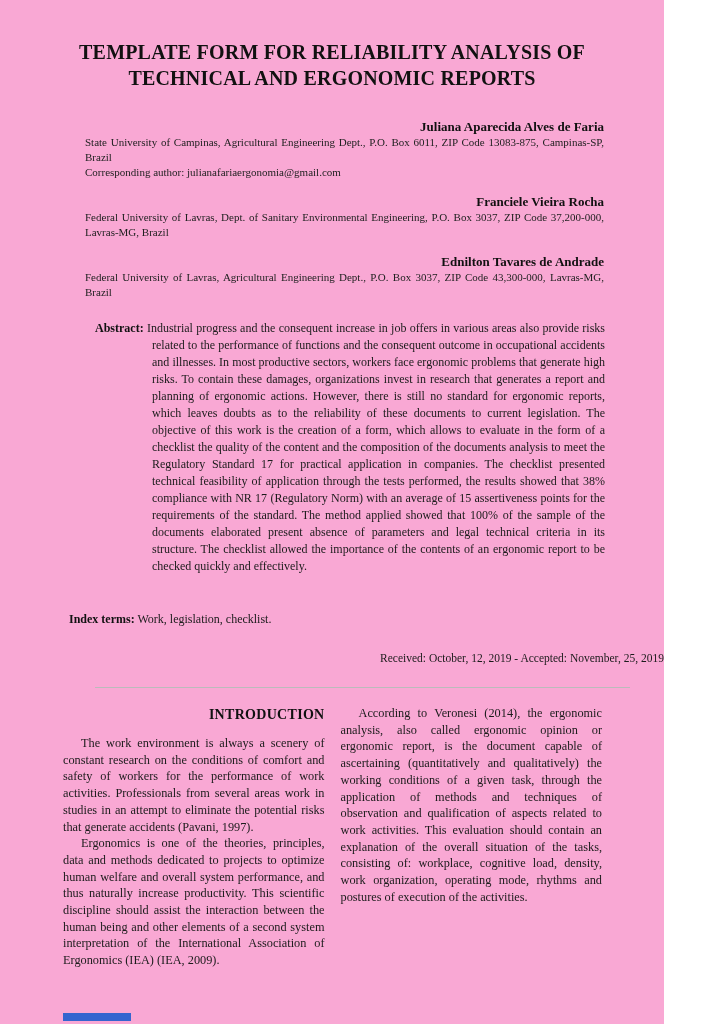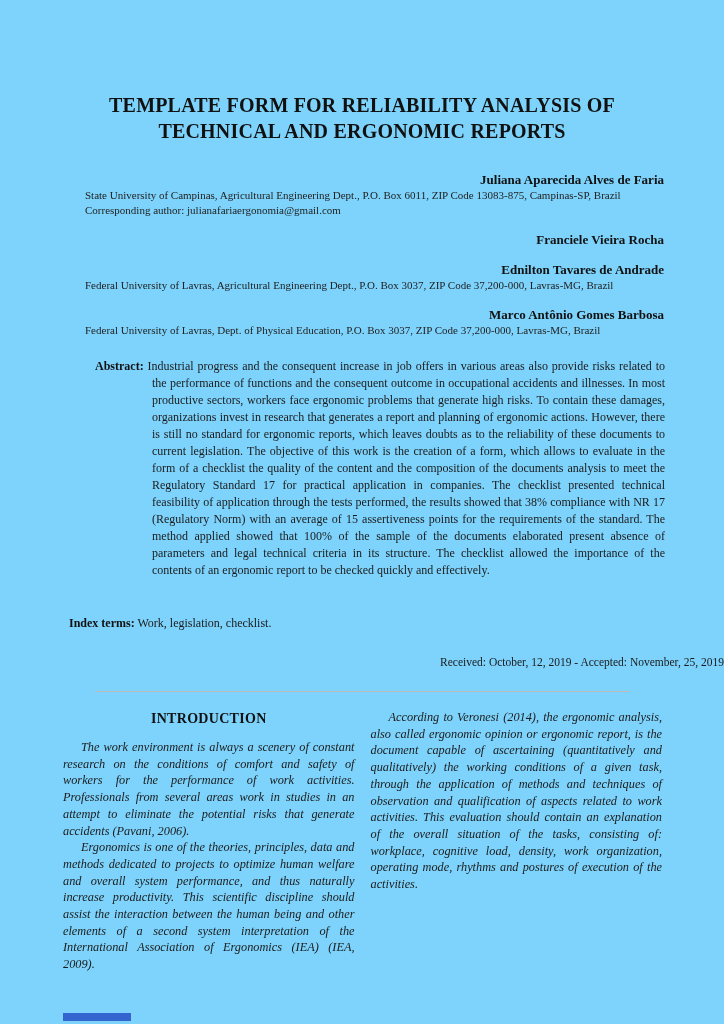--- a/index.html
+++ b/index.html
@@ -2,28 +2,28 @@
 <html><head>
 <meta charset="utf-8">
 <style>
   html, body {
     margin: 0;
     padding: 0;
     background: #ffffff;
   }
   .page {
     position: relative;
-    width: 724px;
+    width: 664px;
     height: 1024px;
-    background: #7dd3fc;
+    background: #f9a8d4;
     color: #1b1b1b;
     font-family: "Liberation Serif", serif;
     overflow: hidden;
     box-sizing: border-box;
-    padding-top: 92px;
+    padding-top: 39px;
   }
   .title {
     max-width: 560px;
     margin: 0 auto;
     text-align: center;
     font-size: 20px;
     line-height: 26px;
     font-weight: bold;
     letter-spacing: 0.2px;
     color: #111111;
@@ -78,33 +78,32 @@
     height: 0;
   }
   .columns {
     display: flex;
     gap: 16px;
     margin: 17px 62px 0 63px;
   }
   .col { flex: 1; min-width: 0; }
   .intro-heading {
     margin: 2px 0 12px 0;
-    text-align: center;
+    text-align: right;
     font-size: 14px;
     font-weight: bold;
     letter-spacing: 0.3px;
     color: #111111;
   }
   .col p {
     margin: 0;
     font-size: 12.3px;
     line-height: 16.7px;
     text-align: justify;
     text-indent: 18px;
-    font-style: italic;
   }
   .footer-bar {
     position: absolute;
     left: 63px;
     top: 1013px;
     width: 68px;
     height: 8px;
     background: #3465cf;
   }
 </style>
@@ -118,51 +117,48 @@
   <div class="authors">
 
     <div class="author">
       <div class="author-name">Juliana Aparecida Alves de Faria</div>
       <div class="affil-line">State University of Campinas, Agricultural Engineering Dept., P.O. Box 6011, ZIP Code 13083-875, Campinas-SP, Brazil</div>
       <div class="affil-line">Corresponding author: julianafariaergonomia@gmail.com</div>
     </div>
 
     <div class="author">
       <div class="author-name">Franciele Vieira Rocha</div>
+      <div class="affil-line">Federal University of Lavras, Dept. of Sanitary Environmental Engineering, P.O. Box 3037, ZIP Code 37,200-000, Lavras-MG, Brazil</div>
     </div>
 
     <div class="author">
       <div class="author-name">Ednilton Tavares de Andrade</div>
-      <div class="affil-line">Federal University of Lavras, Agricultural Engineering Dept., P.O. Box 3037, ZIP Code 37,200-000, Lavras-MG, Brazil</div>
+      <div class="affil-line">Federal University of Lavras, Agricultural Engineering Dept., P.O. Box 3037, ZIP Code 43,300-000, Lavras-MG, Brazil</div>
     </div>
 
-    <div class="author">
-      <div class="author-name">Marco Antônio Gomes Barbosa</div>
-      <div class="affil-line">Federal University of Lavras, Dept. of Physical Education, P.O. Box 3037, ZIP Code 37,200-000, Lavras-MG, Brazil</div>
-    </div>
 
   </div>
 
   <div class="abstract">
     <p><b>Abstract:</b> <span>Industrial progress and the consequent increase in job offers in various areas also provide risks related to the performance of functions and the consequent outcome in occupational accidents and illnesses. In most productive sectors, workers face ergonomic problems that generate high risks. To contain these damages, organizations invest in research that generates a report and planning of ergonomic actions. However, there is still no standard for ergonomic reports, which leaves doubts as to the reliability of these documents to current legislation. The objective of this work is the creation of a form, which allows to evaluate in the form of a checklist the quality of the content and the composition of the documents analysis to meet the Regulatory Standard 17 for practical application in companies. The checklist presented technical feasibility of application through the tests performed, the results showed that 38% compliance with NR 17 (Regulatory Norm) with an average of 15 assertiveness points for the requirements of the standard. The method applied showed that 100% of the sample of the documents elaborated present absence of parameters and legal technical criteria in its structure. The checklist allowed the importance of the contents of an ergonomic report to be checked quickly and effectively.</span></p>
   </div>
 
   <div class="index-terms">
     <b>Index terms:</b> <span>Work, legislation, checklist.</span>
   </div>
 
   <div class="received">Received: October, 12, 2019 - Accepted: November, 25, 2019</div>
 
   <hr class="rule">
 
   <div class="columns">
 
     <div class="col">
       <h2 class="intro-heading">INTRODUCTION</h2>
-      <p>The work environment is always a scenery of constant research on the conditions of comfort and safety of workers for the performance of work activities. Professionals from several areas work in studies in an attempt to eliminate the potential risks that generate accidents (Pavani, 2006).</p>
+      <p>The work environment is always a scenery of constant research on the conditions of comfort and safety of workers for the performance of work activities. Professionals from several areas work in studies in an attempt to eliminate the potential risks that generate accidents (Pavani, 1997).</p>
       <p>Ergonomics is one of the theories, principles, data and methods dedicated to projects to optimize human welfare and overall system performance, and thus naturally increase productivity. This scientific discipline should assist the interaction between the human being and other elements of a second system interpretation of the International Association of Ergonomics (IEA) (IEA, 2009).</p>
     </div>
 
     <div class="col">
       <p>According to Veronesi (2014), the ergonomic analysis, also called ergonomic opinion or ergonomic report, is the document capable of ascertaining (quantitatively and qualitatively) the working conditions of a given task, through the application of methods and techniques of observation and qualification of aspects related to work activities. This evaluation should contain an explanation of the overall situation of the tasks, consisting of: workplace, cognitive load, density, work organization, operating mode, rhythms and postures of execution of the activities.</p>
     </div>
 
   </div>
 
   <div class="footer-bar"></div>

